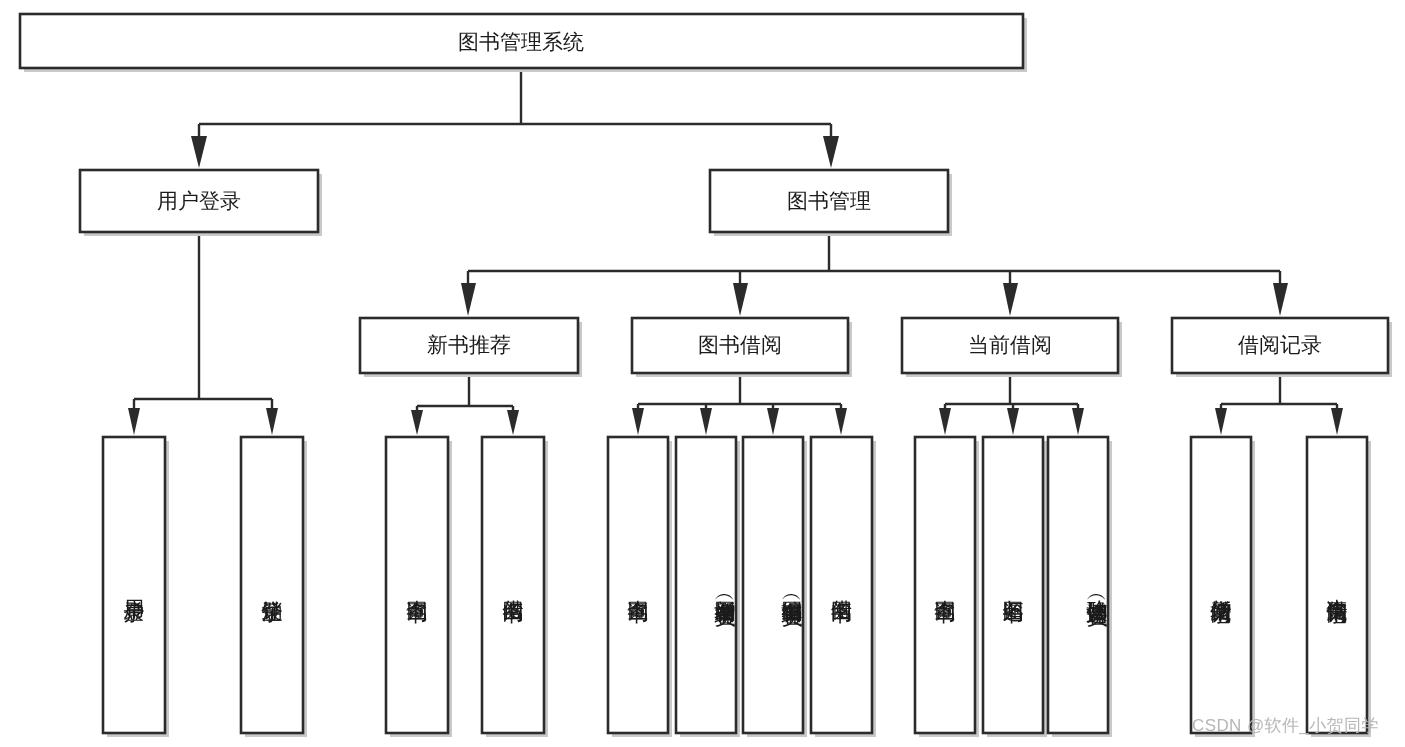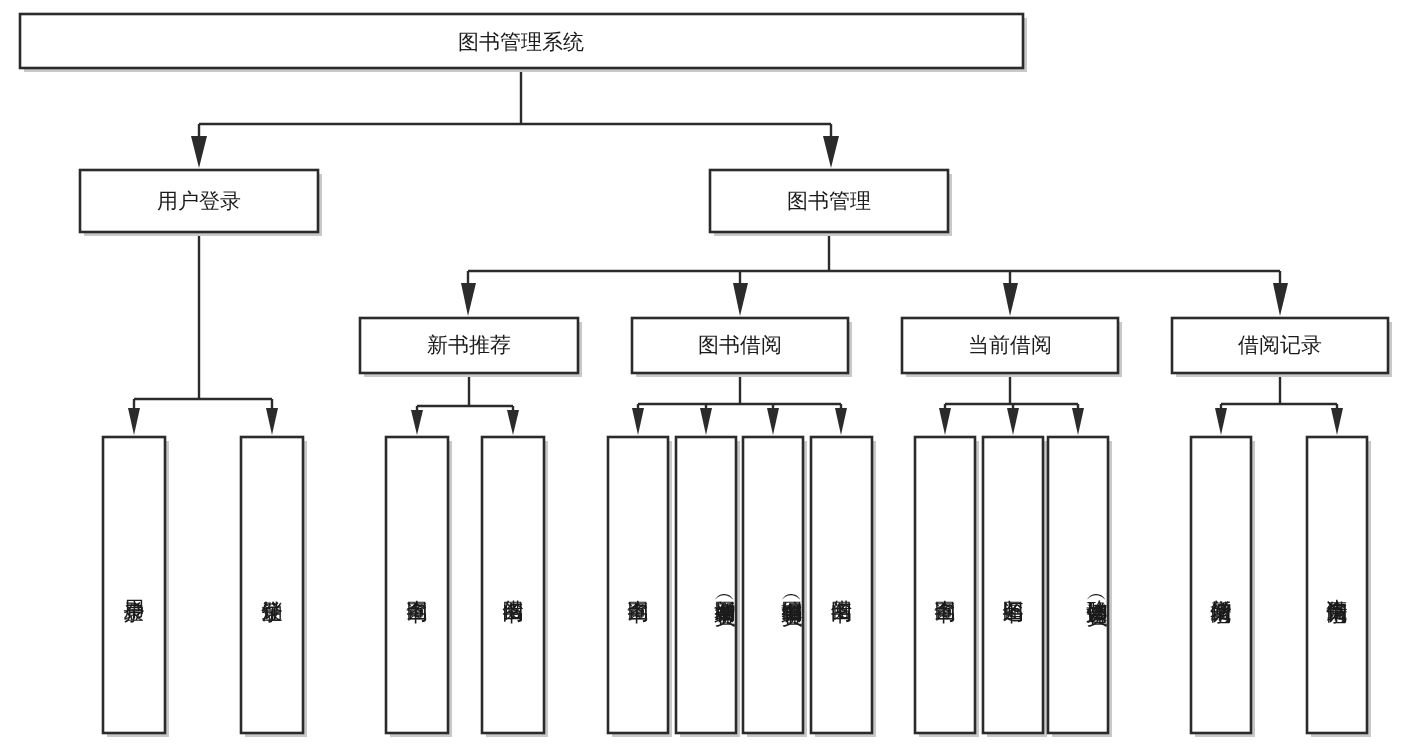--- a/index.html
+++ b/index.html
@@ -266,14 +266,15 @@
   <div class="leaf-label-wrap" style="left:608px; top:437px; width:60px; height:296px;">查询图书</div>
   <div class="leaf-label-wrap" style="left:676px; top:441px; width:60px; height:292px; align-items:flex-start;">新增图书（管理员）</div>
   <div class="leaf-label-wrap" style="left:743px; top:441px; width:60px; height:292px; align-items:flex-start;">编辑图书（管理员）</div>
   <div class="leaf-label-wrap" style="left:811px; top:437px; width:61px; height:296px;">借阅图书</div>
   <div class="leaf-label-wrap" style="left:915px; top:437px; width:60px; height:296px;">查询图书</div>
   <div class="leaf-label-wrap" style="left:983px; top:437px; width:60px; height:296px;">归还图书</div>
   <div class="leaf-label-wrap" style="left:1048px; top:441px; width:60px; height:292px; align-items:flex-start;">确认归还（管理员）</div>
   <div class="leaf-label-wrap" style="left:1191px; top:437px; width:60px; height:296px;">新增借阅记录</div>
   <div class="leaf-label-wrap" style="left:1307px; top:437px; width:60px; height:296px;">查询借阅记录</div>
 
+  <div class="watermark">CSDN @软件_小贺同学</div>
 
 </div>
 
 </body></html>

